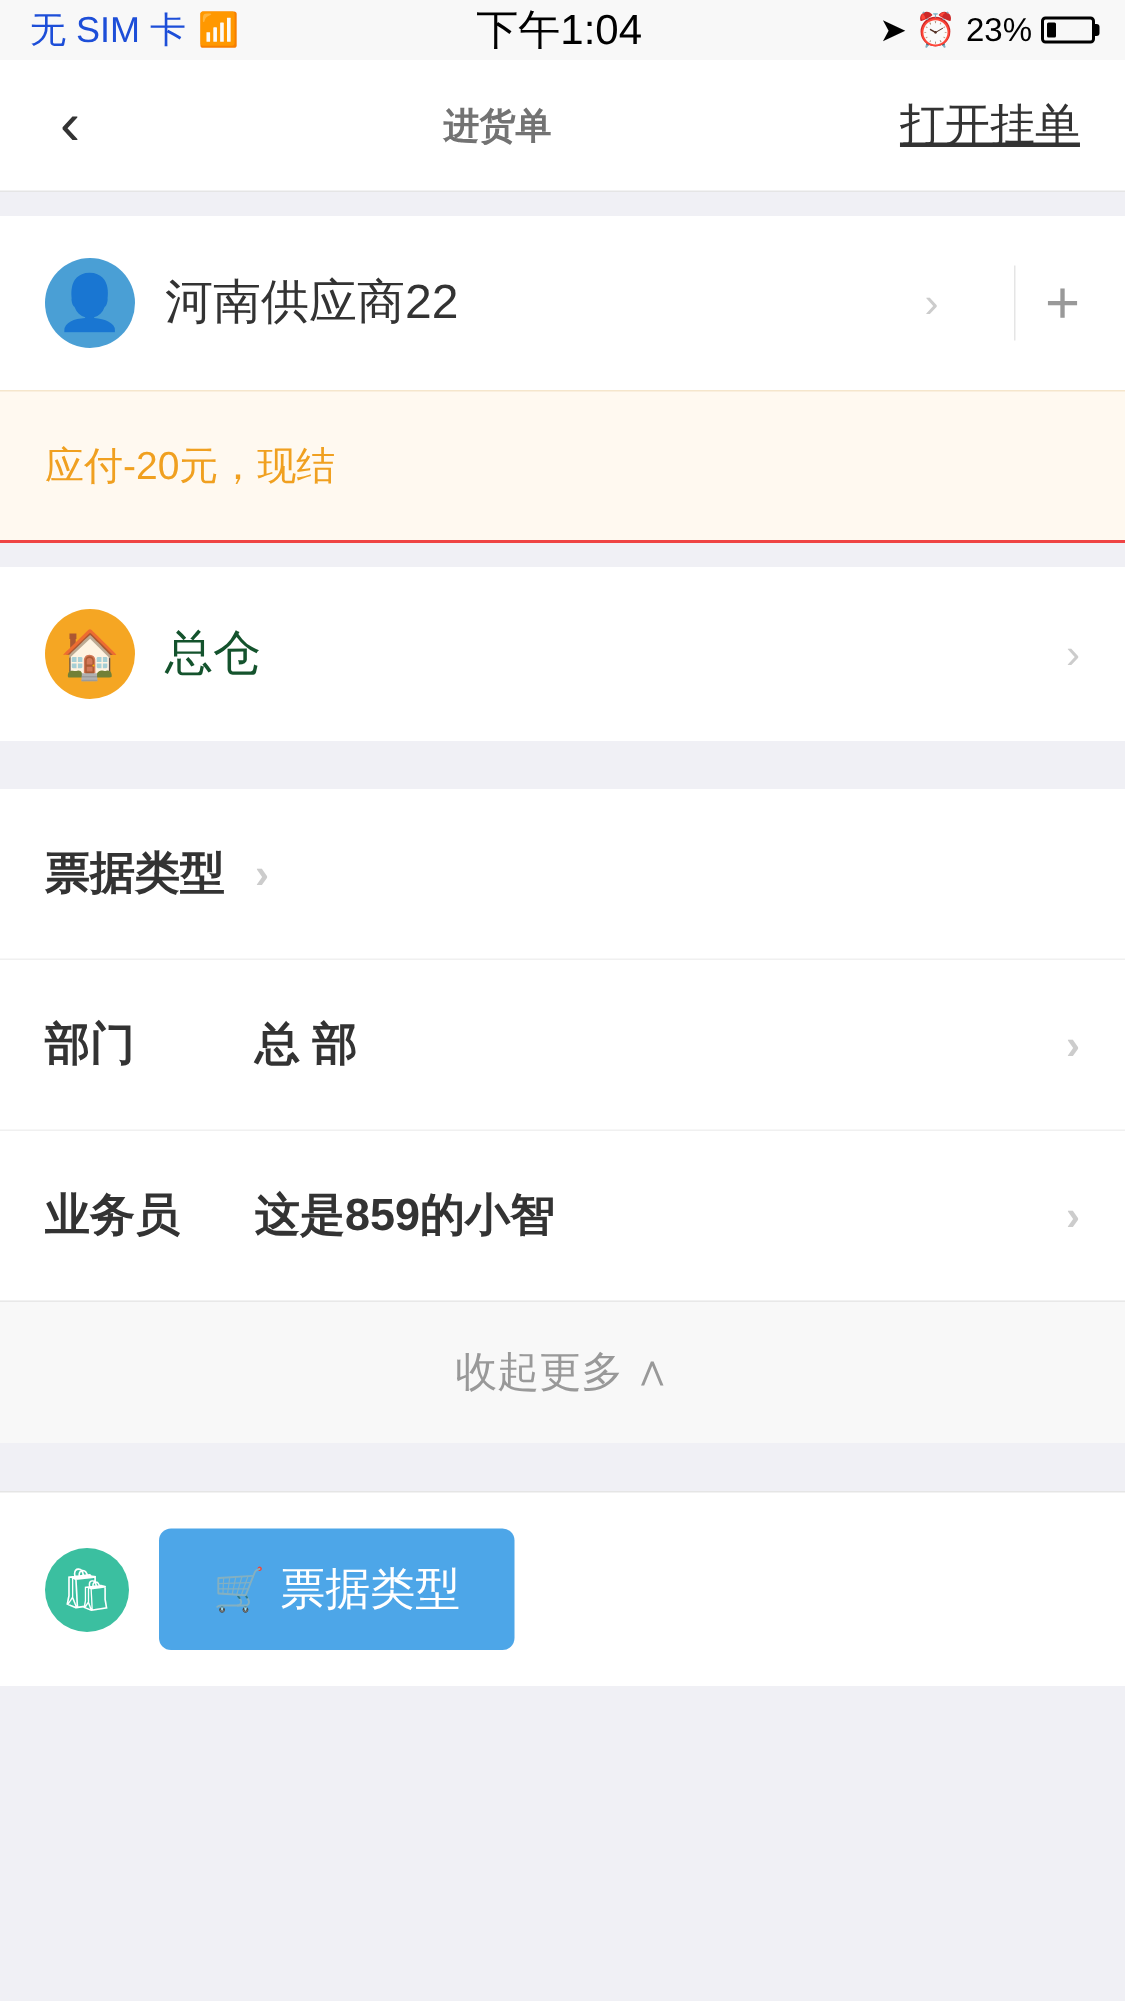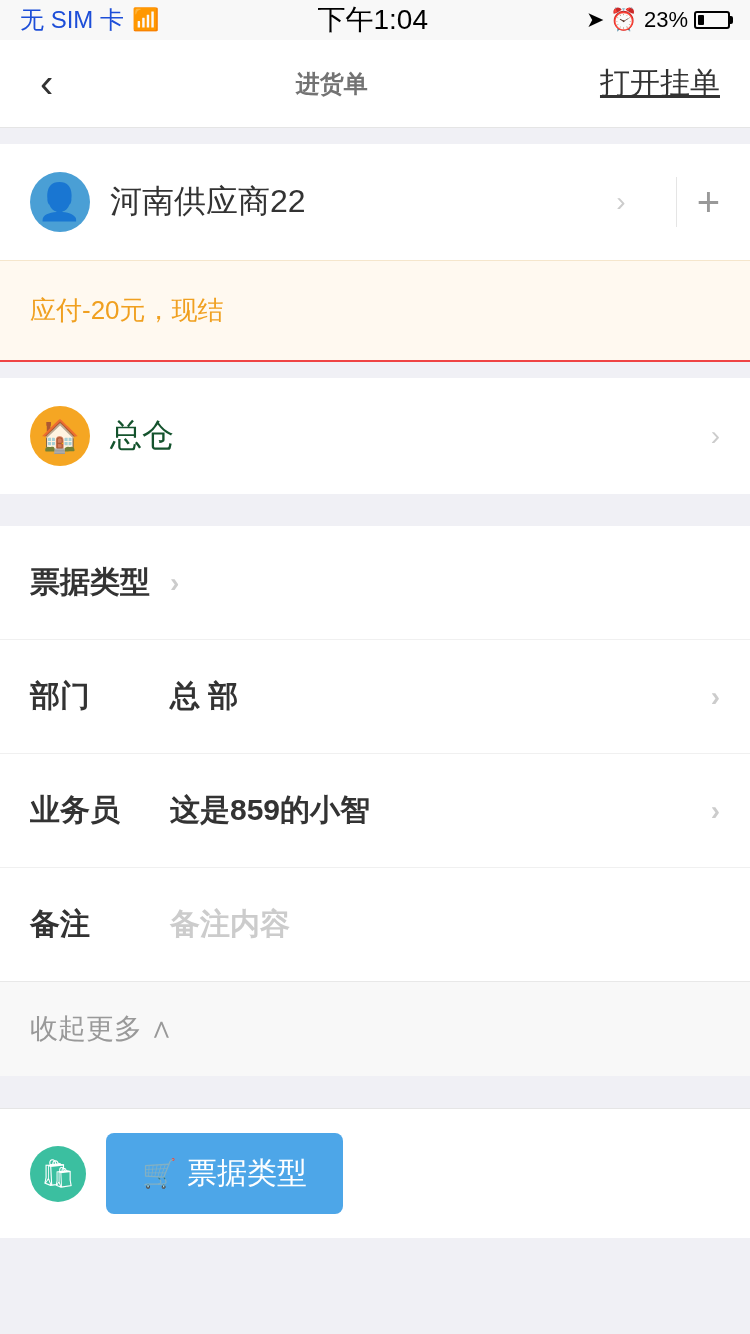--- a/index.html
+++ b/index.html
@@ -241,21 +241,21 @@
       flex: 1;
       font-size: 30px;
       color: #ccc;
     }
 
     
     .collapse-row {
       background: #f8f8f8;
       display: flex;
       align-items: center;
-      justify-content: flex-start;
+      justify-content: center;
       padding: 28px 30px;
       border-top: 1px solid #e8e8e8;
     }
     .collapse-text {
       font-size: 28px;
       color: #999;
       cursor: pointer;
     }
 
     
@@ -373,24 +373,20 @@
     <span class="form-value">总 部</span>
     <span class="row-chevron">›</span>
   </div>
 
   <div class="form-row">
     <span class="form-label">业务员</span>
     <span class="form-value">这是859的小智</span>
     <span class="row-chevron">›</span>
   </div>
 
-  <div class="form-row">
-    <span class="form-label">备注</span>
-    <span class="form-placeholder">备注内容</span>
-  </div>
 
 </div>
 
 <div class="collapse-row">
   <span class="collapse-text">收起更多 ∧</span>
 </div>
 
 <div class="section-divider"></div>
 
 <div class="bottom-bar">

